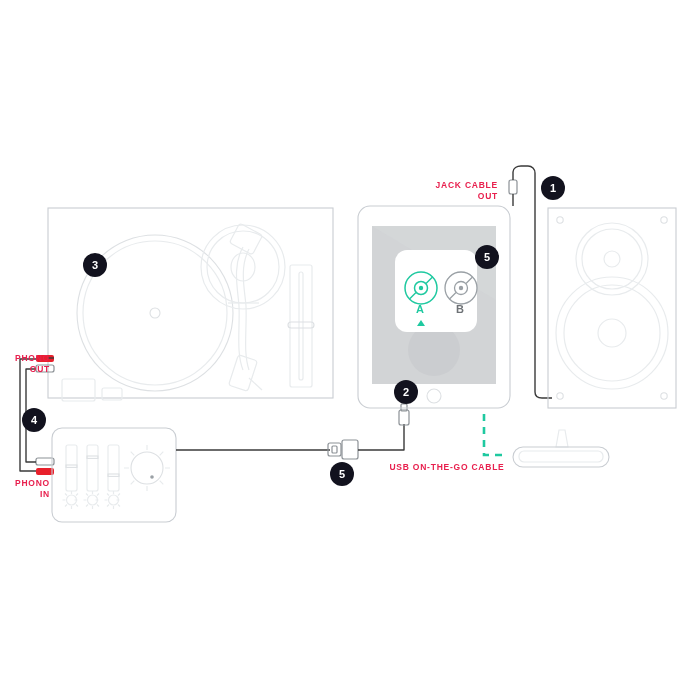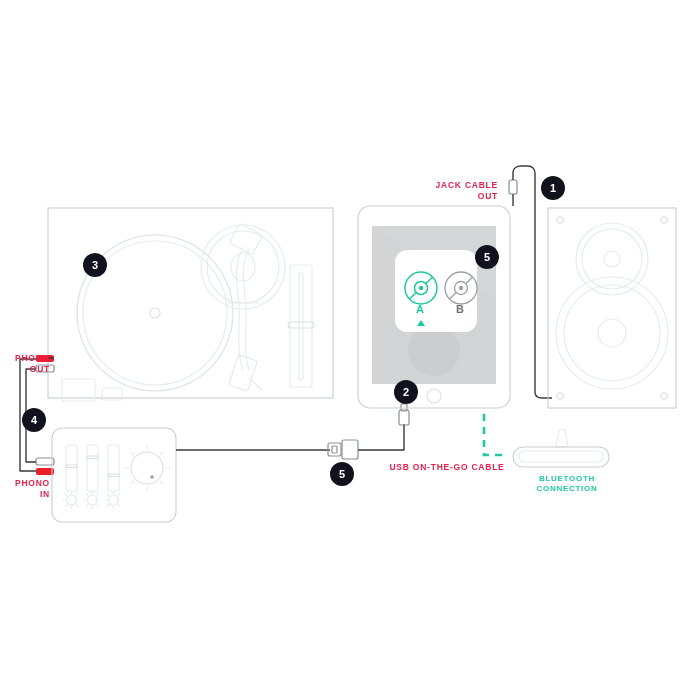--- a/index.html
+++ b/index.html
@@ -193,22 +193,20 @@
 OUT</div>
 
   <div class="lbl pink rt" style="left:2px;top:353px;width:48px;">PHONO
 OUT</div>
 
   <div class="lbl pink rt" style="left:2px;top:478px;width:48px;">PHONO
 IN</div>
 
   <div class="lbl pink" style="left:362px;top:462px;width:170px;text-align:center;">USB ON-THE-GO CABLE</div>
 
-  <div class="lbl teal ct" style="left:512px;top:474px;width:110px;">BLUETOOTH
-CONNECTION</div>
 
   <div class="ab a" style="left:416px;top:303px;">A</div>
   <div class="ab b" style="left:456px;top:303px;">B</div>
 
   <div class="badge" style="left:541px;top:176px;">1</div>
   <div class="badge" style="left:394px;top:380px;">2</div>
   <div class="badge" style="left:83px;top:253px;">3</div>
   <div class="badge" style="left:22px;top:408px;">4</div>
   <div class="badge" style="left:475px;top:245px;">5</div>
   <div class="badge" style="left:330px;top:462px;">5</div>

